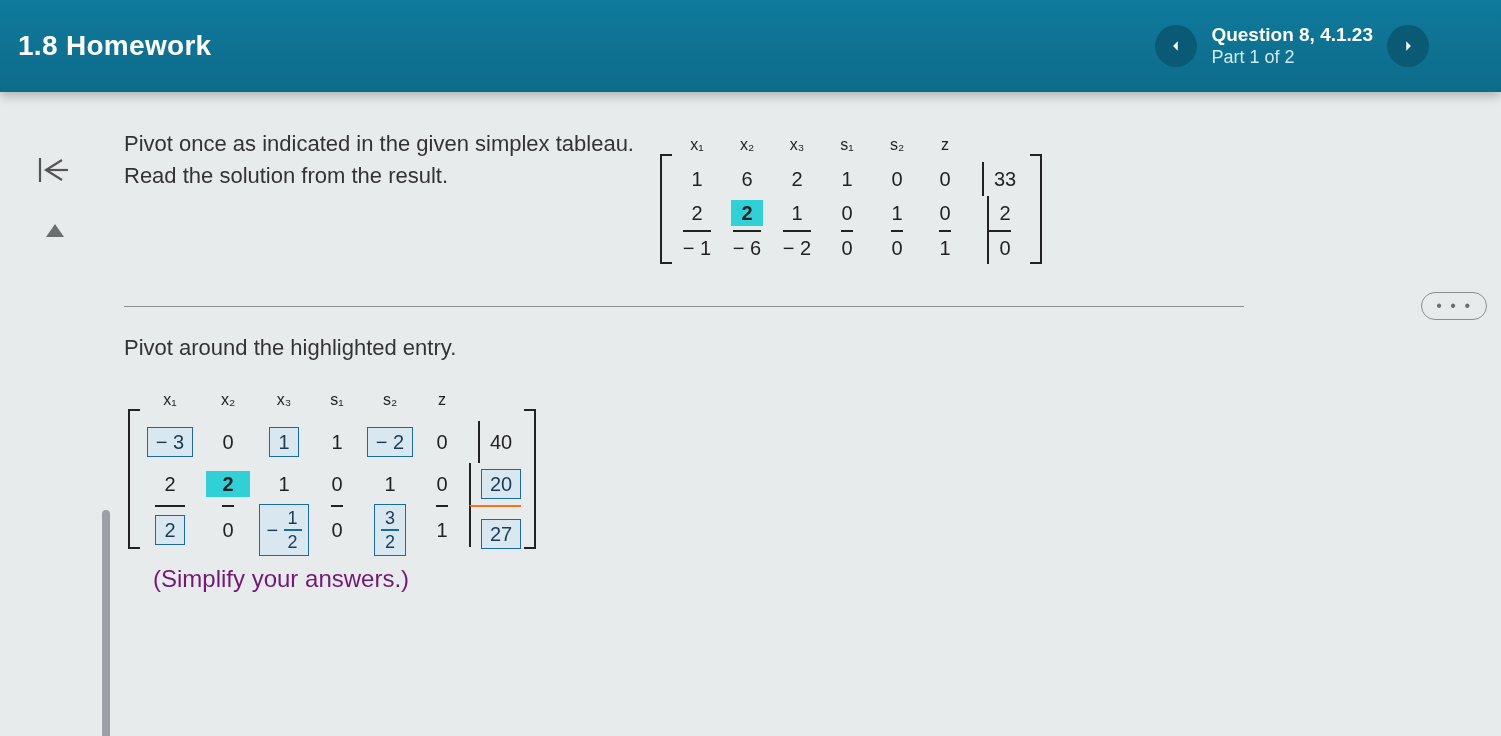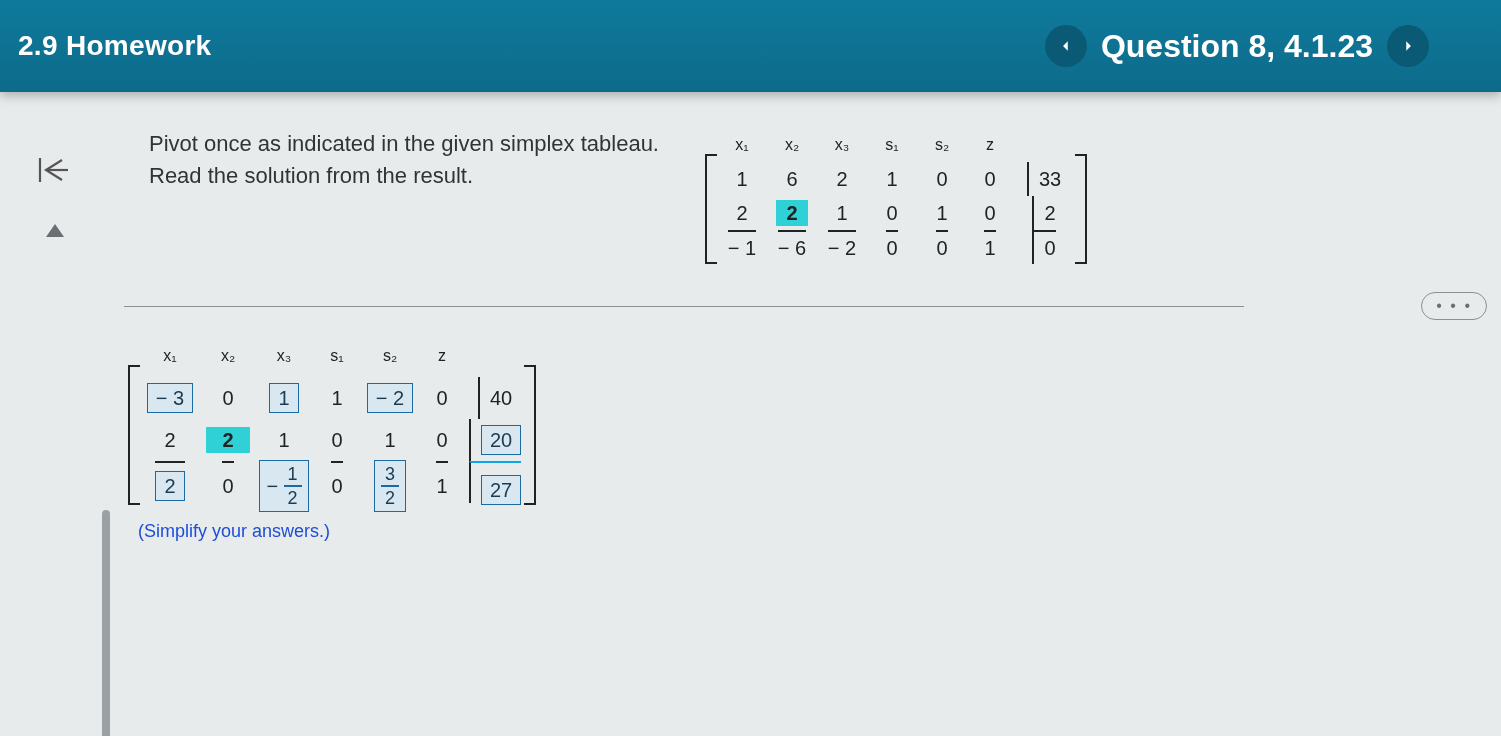--- a/index.html
+++ b/index.html
@@ -31,21 +31,21 @@
     width: 42px; height: 42px;
     border-radius: 50%;
     background: #0a5a75;
     display: flex; align-items: center; justify-content: center;
     color: #fff;
     cursor: pointer;
     margin: 0 14px;
   }
   .nav-btn svg { width: 14px; height: 14px; fill: #fff; }
   .q-block { display: flex; flex-direction: column; line-height: 1.2; }
-  .q-title { font-size: 32px; font-weight: 700; }
+  .q-title { font-size: 19px; font-weight: 700; }
   .q-sub { font-size: 18px; color: #d3e9f0; }
   .corner {
     margin-left: 40px;
     font-size: 30px;
     font-weight: 700;
     color: #fff;
     opacity: .9;
   }
 
   .content {
@@ -67,22 +67,22 @@
     width: 0; height: 0;
     border-left: 9px solid transparent;
     border-right: 9px solid transparent;
     border-bottom: 13px solid #6a6f72;
     cursor: pointer;
   }
 
   .prompt-row {
     display: flex;
     align-items: flex-start;
-    gap: 44px;
-    margin-left: 119px;
+    gap: 24px;
+    margin-left: 94px;
   }
   .prompt-text {
     font-size: 22px;
     color: #333;
     max-width: 510px;
     line-height: 1.45;
   }
 
   
   .tableau { position: relative; padding: 0 14px; }
@@ -138,44 +138,45 @@
     background: #d9e8f0;
     padding: 2px 8px;
     min-width: 26px;
     display: inline-flex; align-items: center; justify-content: center;
     color: #1a3b52;
     font-size: 20px;
     height: 30px;
   }
   .ans-box.tall { height: auto; padding: 4px 6px; }
 
-  .simplify-note { font-size: 18px; color: #1d4ed8; margin-top: 8px; margin-left: 14px; }
+  .simplify-note { font-size: 24px; color: #701a75; margin-top: 8px; margin-left: 29px; }
 
   .vbar {
     position: absolute;
     left: 102px;
     top: 418px;
     width: 8px;
     height: 238px;
     background: #9aa0a3;
     border-radius: 4px;
   }
 </style>
 </head>
 <body>
 
 <div class="header">
-  <div class="hw-title">2.9 Homework</div>
+  <div class="hw-title">1.8 Homework</div>
   <div class="nav-btn">
     <svg viewBox="0 0 24 24">
         <path d="M15 4l-8 8 8 8z"></path>
       </svg>
   </div>
   <div class="q-block">
     <div class="q-title">Question 8, 4.1.23</div>
+    <div class="q-sub">Part 1 of 2</div>
   </div>
   <div class="nav-btn">
     <svg viewBox="0 0 24 24">
         <path d="M9 4l8 8-8 8z"></path>
       </svg>
   </div>
   <div class="corner"></div>
 </div>
 
 <div class="content">
@@ -234,20 +235,21 @@
   </div>
 
   <div class="divider-wrap">
     <div class="divider"></div>
     <div class="divider-pill">•  •  •</div>
   </div>
 
   <div class="vbar"></div>
 
   <div class="section2">
+    <div class="sec2-title">Pivot around the highlighted entry.</div>
 
     <div class="tab2">
       <div class="bracket-l"></div>
       <div class="bracket-r"></div>
       <div class="tgrid">
 
         <div class="hdr">x₁</div>
         <div class="hdr">x₂</div>
         <div class="hdr">x₃</div>
         <div class="hdr">s₁</div>
@@ -291,21 +293,21 @@
         <div style="border-top:2px solid #222;height:100%;display:flex;align-items:center;justify-content:center;padding-top:6px">
           <span class="ans-box tall">
               <span class="frac">
                 <span>3</span>
                 <span class="bar"></span>
                 <span>2</span>
               </span>
             </span>
         </div>
         <div style="border-top:2px solid #222;height:100%;display:flex;align-items:center;justify-content:center;padding-top:6px">1</div>
-        <div class="sep-col" style="border-top:2px solid #0ea5e9;padding-top:14px">
+        <div class="sep-col" style="border-top:2px solid #f97316;padding-top:14px">
             <span class="ans-box">27</span>
           </div>
       </div>
     </div>
 
     <div class="simplify-note">(Simplify your answers.)</div>
   </div>
 
 </div>
 

